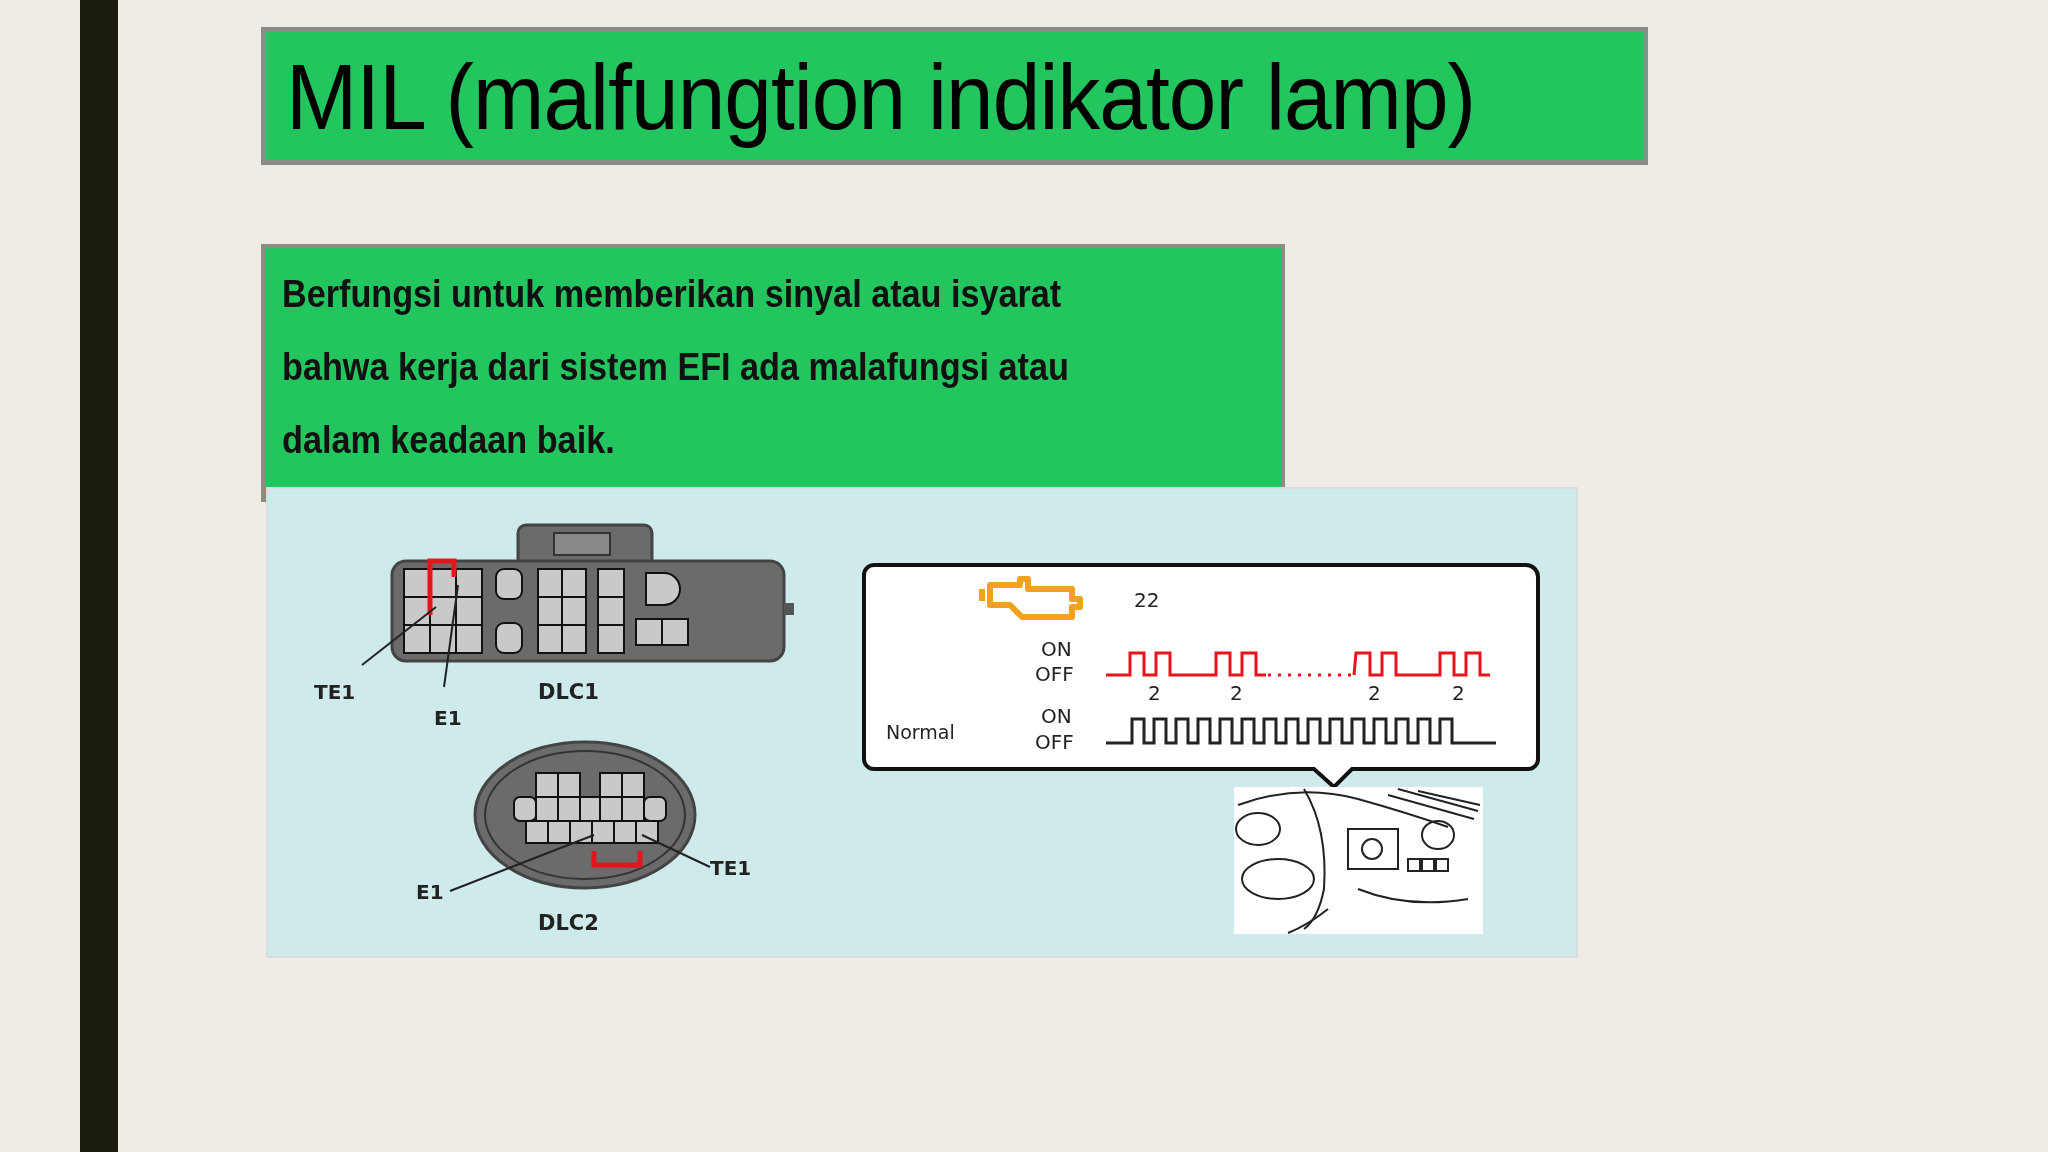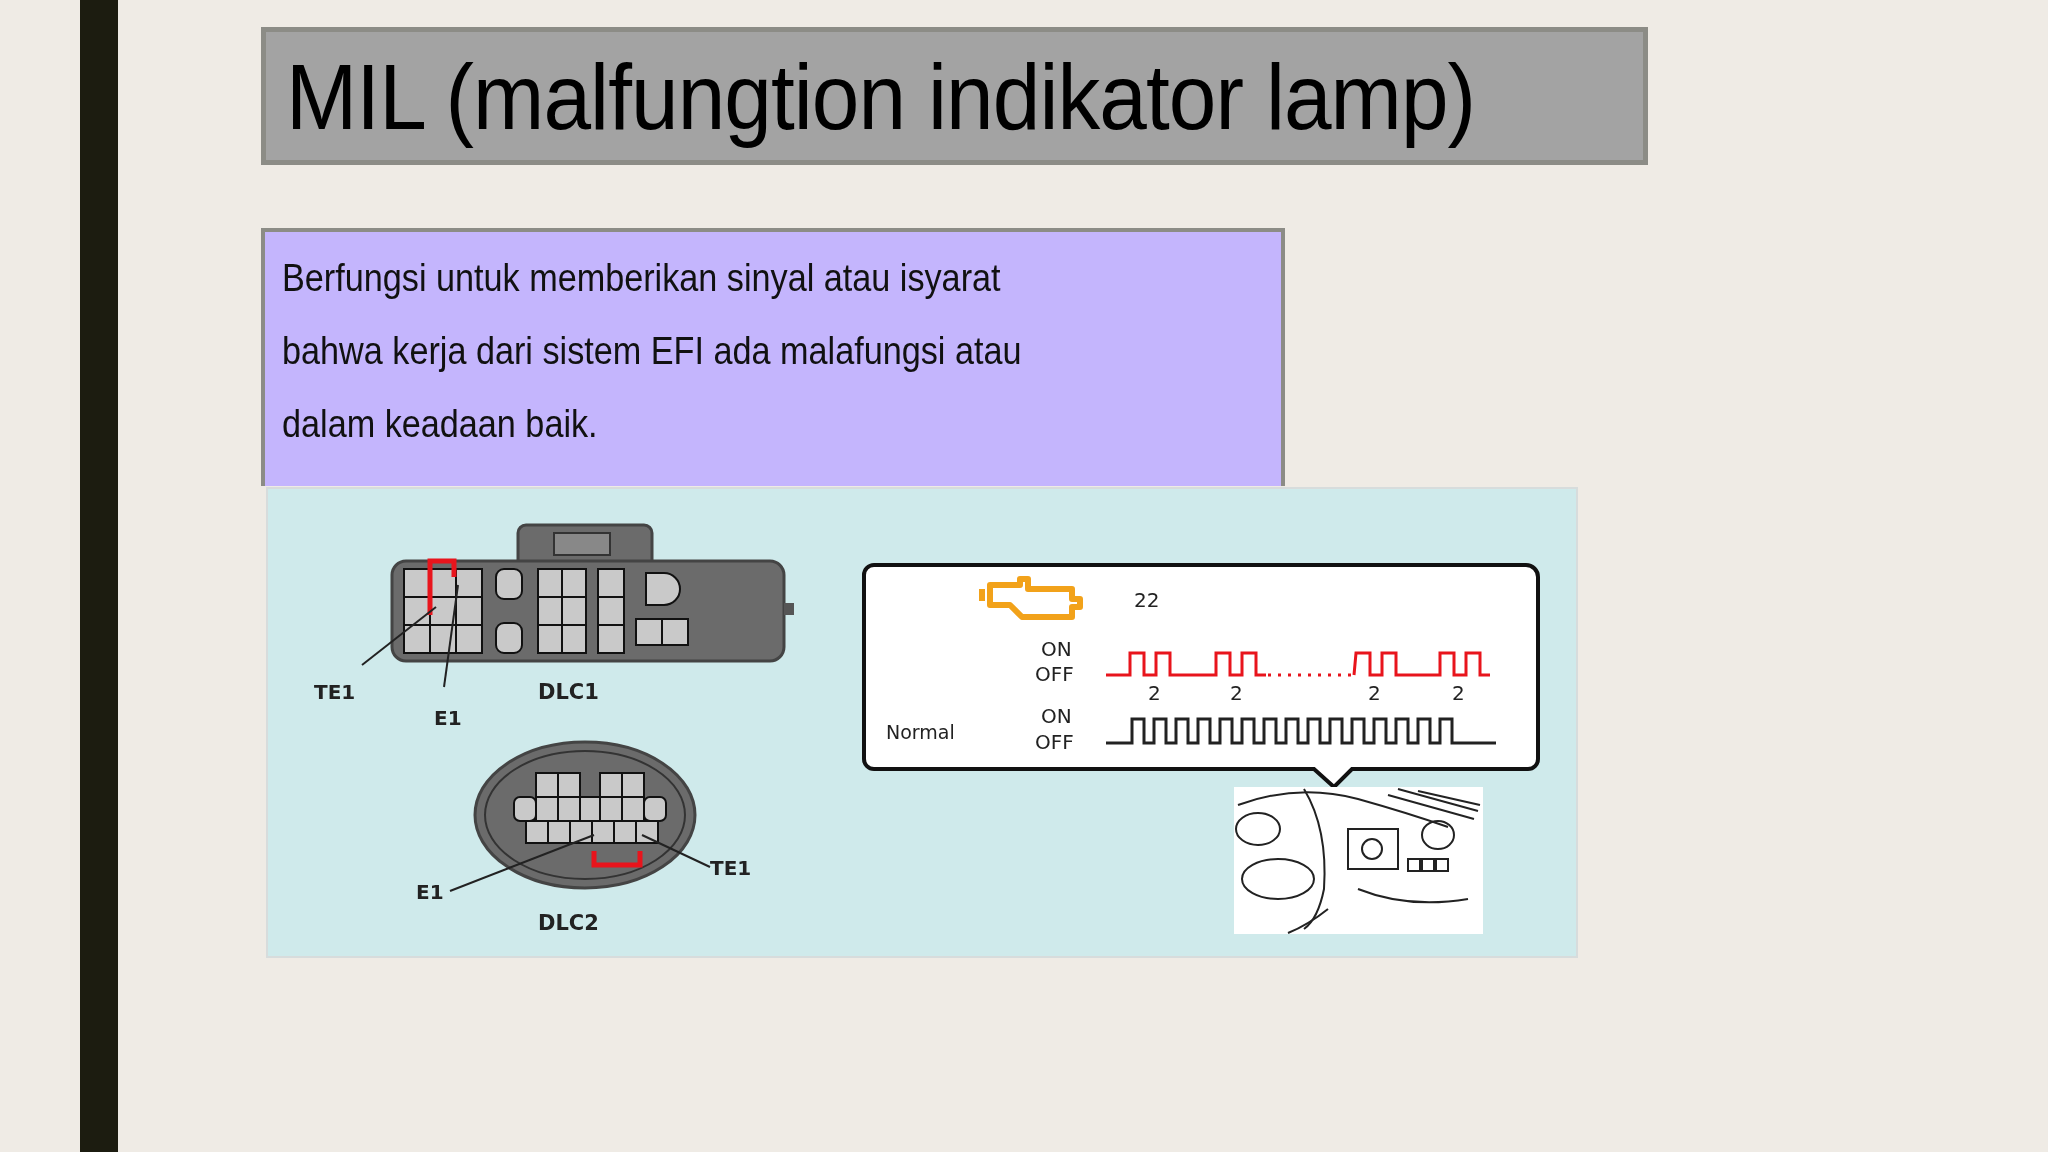--- a/index.html
+++ b/index.html
@@ -1,20 +1,20 @@
 <!DOCTYPE html>
 <html><head>
 <meta charset="utf-8">
 <style>
   html,body{margin:0;padding:0;}
   body{width:2048px;height:1152px;background:#efebe5;position:relative;overflow:hidden;font-family:"Liberation Sans",sans-serif;}
   .accent-bar{position:absolute;left:80px;top:0;width:38px;height:1152px;background:#1c1c10;}
-  .title-box{position:absolute;left:261px;top:27px;width:1377px;height:128px;background:#a3a3a3;border:5px solid #8c8c86;box-sizing:content-box;}
+  .title-box{position:absolute;left:261px;top:27px;width:1377px;height:128px;background:#22c55e;border:5px solid #8c8c86;box-sizing:content-box;}
   .title-text{position:absolute;left:20px;top:10px;font-size:92px;line-height:110px;color:#000;white-space:nowrap;letter-spacing:-1px;transform:scaleX(0.93);transform-origin:left center;}
-  .body-box{position:absolute;left:261px;top:228px;width:1016px;height:254px;background:#c4b5fd;border:4px solid #8c8c86;border-bottom:none;box-sizing:content-box;}
+  .body-box{position:absolute;left:261px;top:244px;width:1016px;height:254px;background:#22c55e;border:4px solid #8c8c86;border-bottom:none;box-sizing:content-box;font-weight:bold;}
   .body-text{position:absolute;left:17px;top:10px;font-size:38px;line-height:73px;color:#111;transform:scaleX(0.9);transform-origin:left top;width:1100px;}
   .diagram-panel{position:absolute;left:266px;top:487px;width:1312px;height:471px;background:#cfeaeb;border:2px solid #d7dcdc;box-sizing:border-box;}
   .diagram-svg{position:absolute;left:0;top:0;}
   .lbl{font-family:"DejaVu Sans",sans-serif;font-weight:bold;fill:#222;}
   .sm{font-family:"DejaVu Sans",sans-serif;fill:#222;}
 </style>
 </head>
 <body>
 
 <div class="accent-bar"></div>

